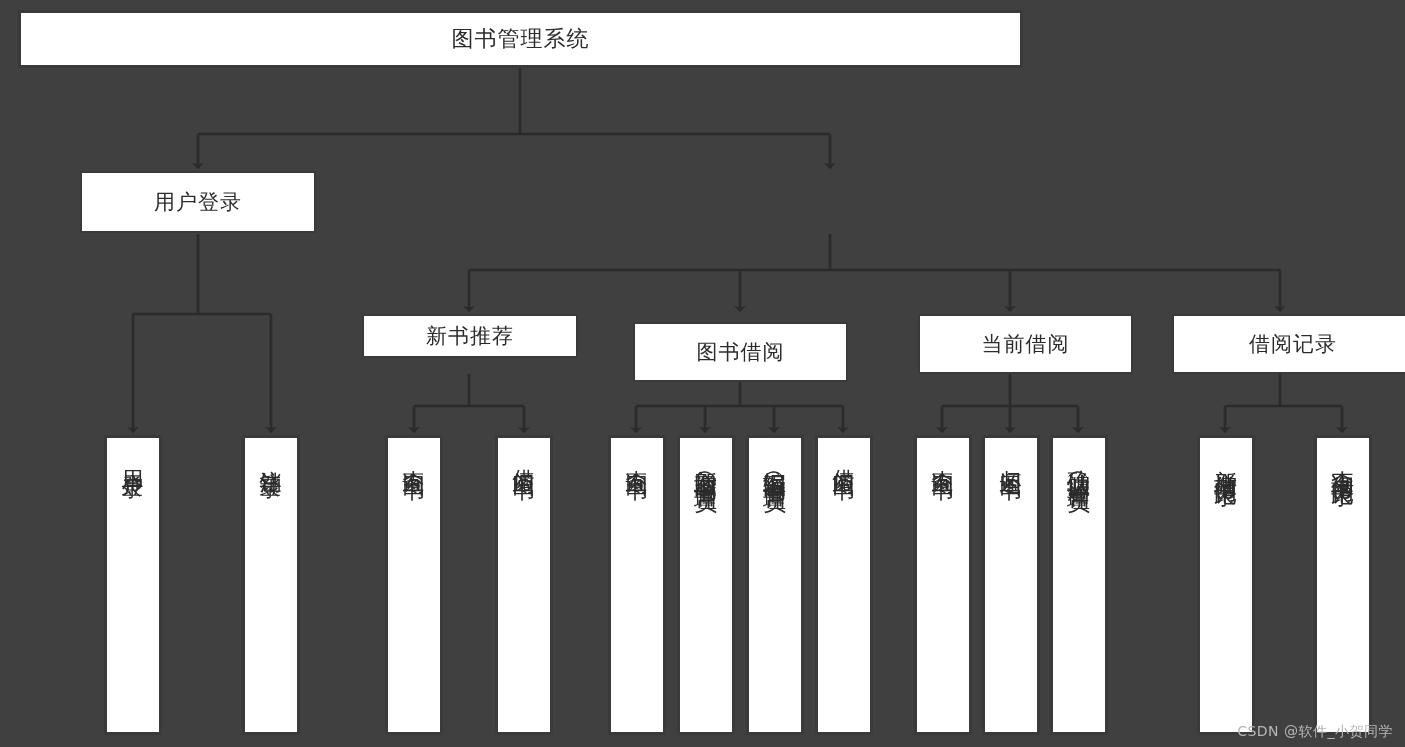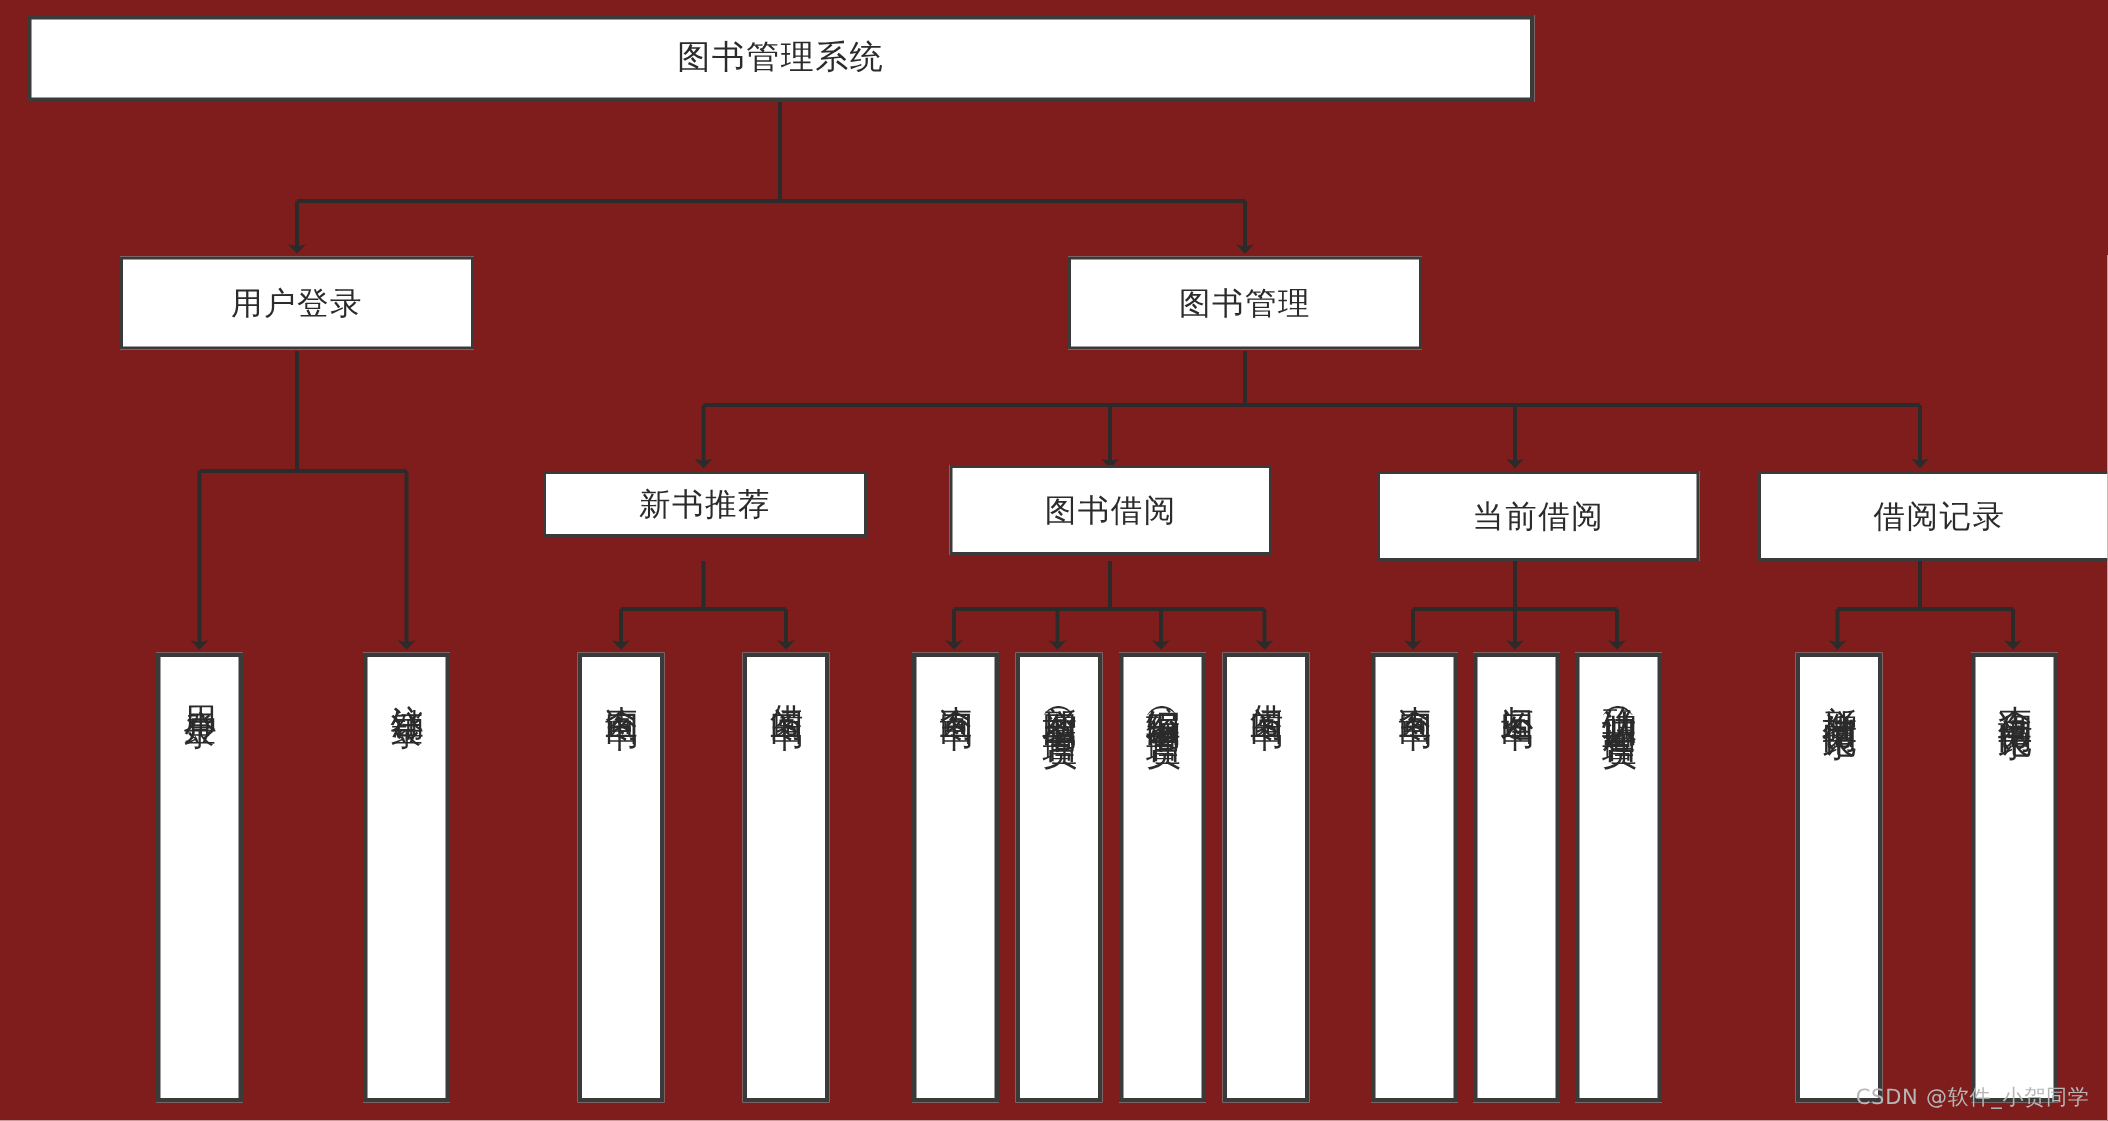--- a/index.html
+++ b/index.html
@@ -8,21 +8,21 @@
     padding: 0;
     background: #ffffff;
   }
   body {
     font-family: "DejaVu Sans", "Liberation Sans", sans-serif;
   }
   #diagram-root {
     position: relative;
     width: 1405px;
     height: 747px;
-    background: #7f1d1d;
+    background: #404040;
     overflow: hidden;
   }
   #edge-layer {
     position: absolute;
     left: 0;
     top: 0;
     width: 1405px;
     height: 747px;
     pointer-events: none;
   }
@@ -134,28 +134,25 @@
     </g>
   </svg>
 
   <div class="node root" style="left:18px; top:10px; width:1005px; height:58px;">
     <span class="node-label">图书管理系统</span>
   </div>
 
   <div class="node" style="left:80px; top:171px; width:236px; height:62px;">
     <span class="node-label">用户登录</span>
   </div>
-  <div class="node" style="left:712px; top:171px; width:236px; height:62px;">
-    <span class="node-label">图书管理</span>
-  </div>
 
   <div class="node" style="left:362px; top:314px; width:216px; height:44px;">
     <span class="node-label">新书推荐</span>
   </div>
-  <div class="node" style="left:633px; top:310px; width:215px; height:60px;">
+  <div class="node" style="left:633px; top:322px; width:215px; height:60px;">
     <span class="node-label">图书借阅</span>
   </div>
   <div class="node" style="left:903px; top:314px; width:215px; height:60px;margin-left:15px;">
     <span class="node-label">当前借阅</span>
   </div>
   <div class="node" style="left:1172px; top:314px; width:242px; height:60px;">
     <span class="node-label">借阅记录</span>
   </div>
 
   <div class="node leaf" style="left:104px; top:435px; width:58px; height:300px;">

